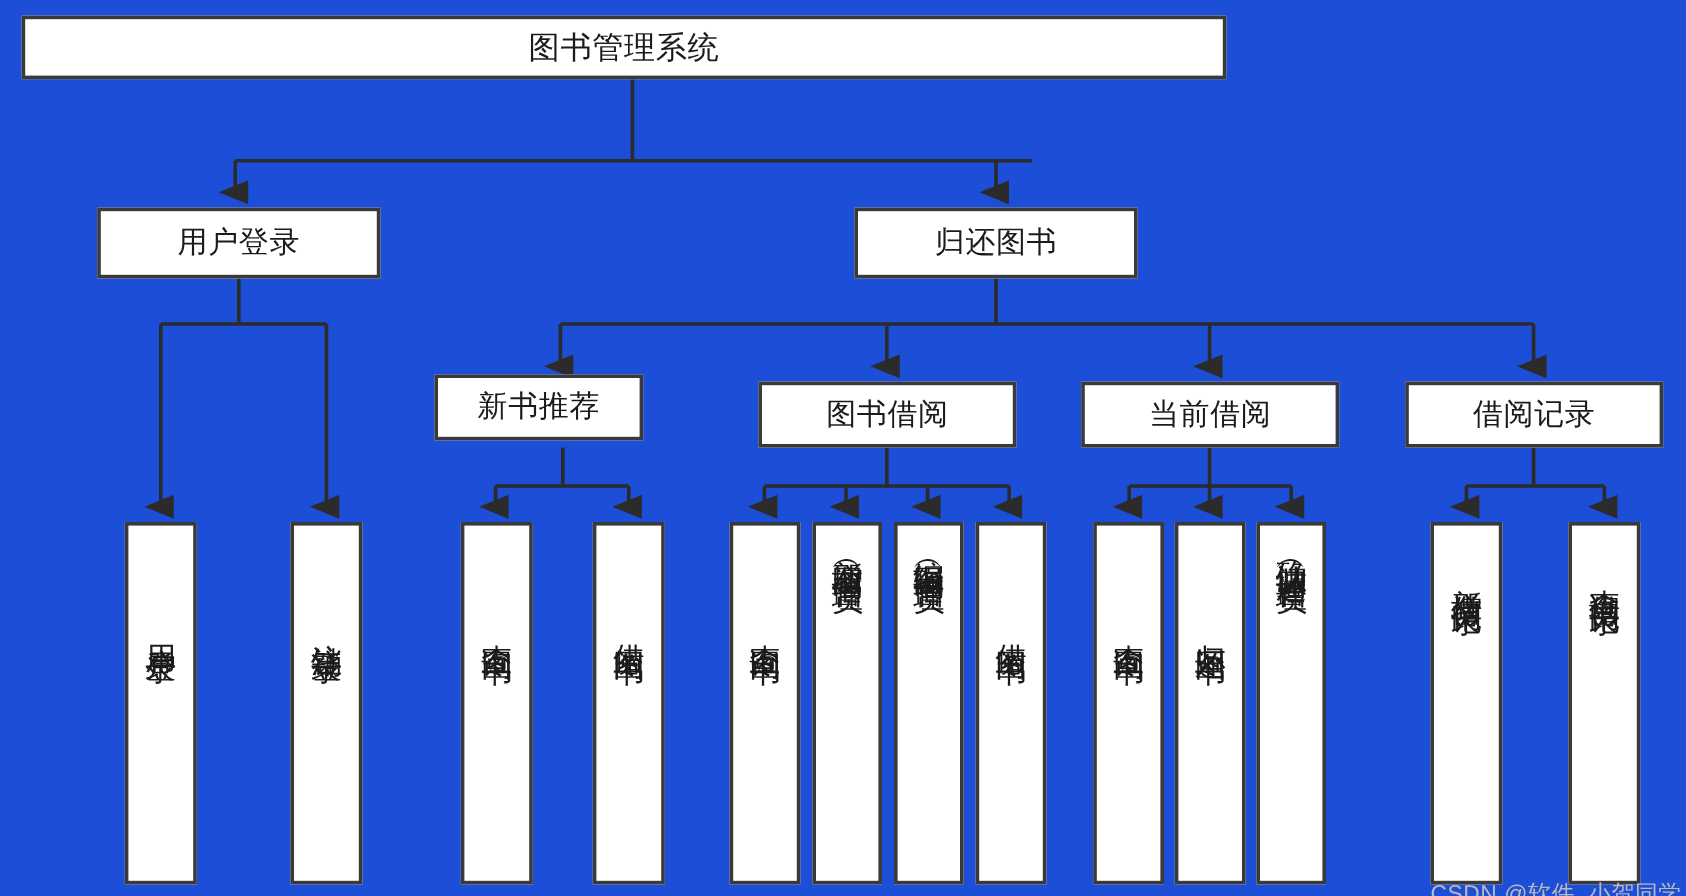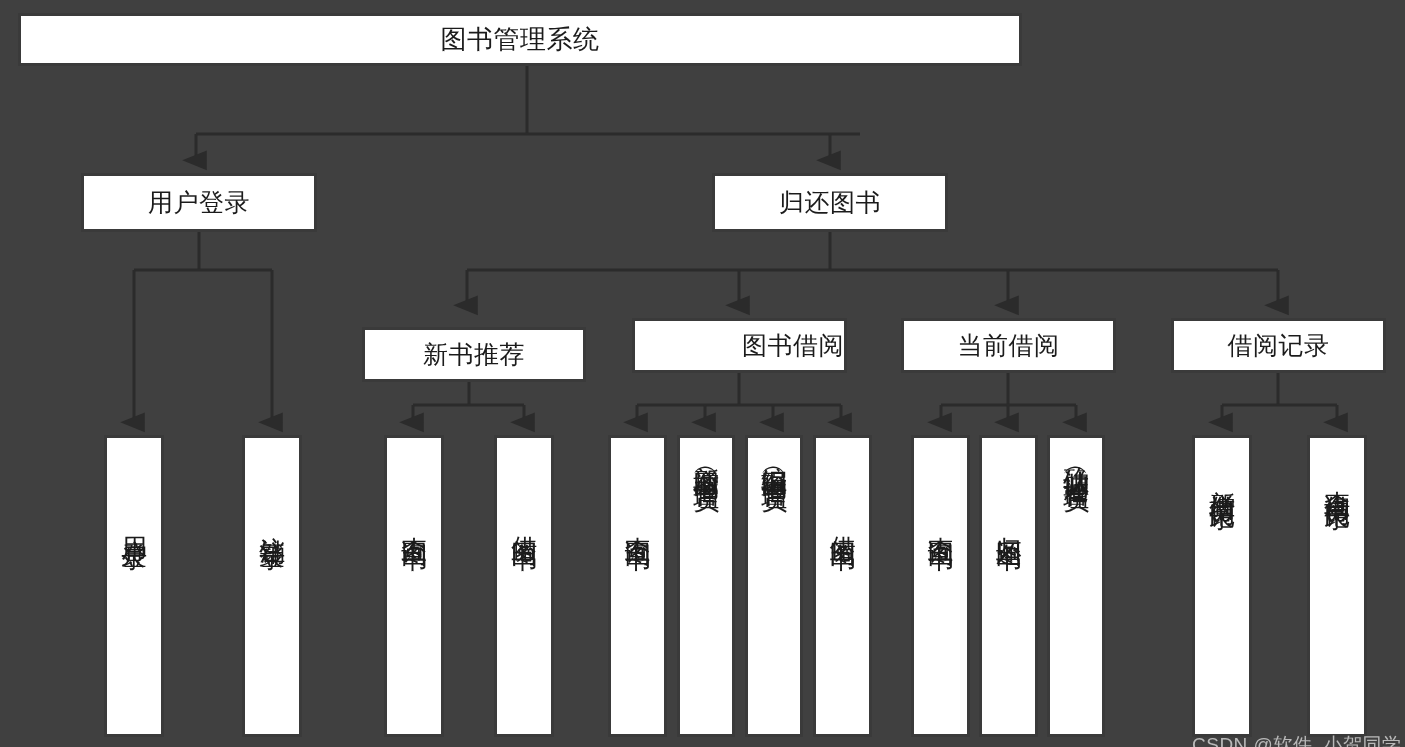--- a/index.html
+++ b/index.html
@@ -7,21 +7,21 @@
     padding: 0;
     background: #ffffff;
   }
   body {
     font-family: "Liberation Sans", "DejaVu Sans", sans-serif;
   }
   #canvas {
     position: relative;
     width: 1405px;
     height: 747px;
-    background: #404040;
+    background: #1d4ed8;
     overflow: hidden;
   }
   svg.edges {
     position: absolute;
     left: 0;
     top: 0;
     width: 1405px;
     height: 747px;
     pointer-events: none;
   }
@@ -140,24 +140,24 @@
     <span class="label">图书管理系统</span>
   </div>
 
   <div class="node h" style="left:81px; top:173px; width:236px; height:59px;">
     <span class="label">用户登录</span>
   </div>
   <div class="node h" style="left:712px; top:173px; width:236px; height:59px;">
     <span class="label">归还图书</span>
   </div>
 
-  <div class="node h" style="left:362px; top:327px; width:224px; height:55px;">
+  <div class="node h" style="left:362px; top:312px; width:174px; height:55px;">
     <span class="label">新书推荐</span>
   </div>
-  <div class="node h" style="left:632px; top:318px; width:215px; height:55px;justify-content:flex-end;">
+  <div class="node h" style="left:632px; top:318px; width:215px; height:55px;">
     <span class="label">图书借阅</span>
   </div>
   <div class="node h" style="left:901px; top:318px; width:215px; height:55px;">
     <span class="label">当前借阅</span>
   </div>
   <div class="node h" style="left:1171px; top:318px; width:215px; height:55px;">
     <span class="label">借阅记录</span>
   </div>
 
   <div class="node v short" style="left:104px; top:435px; width:60px; height:302px;">

